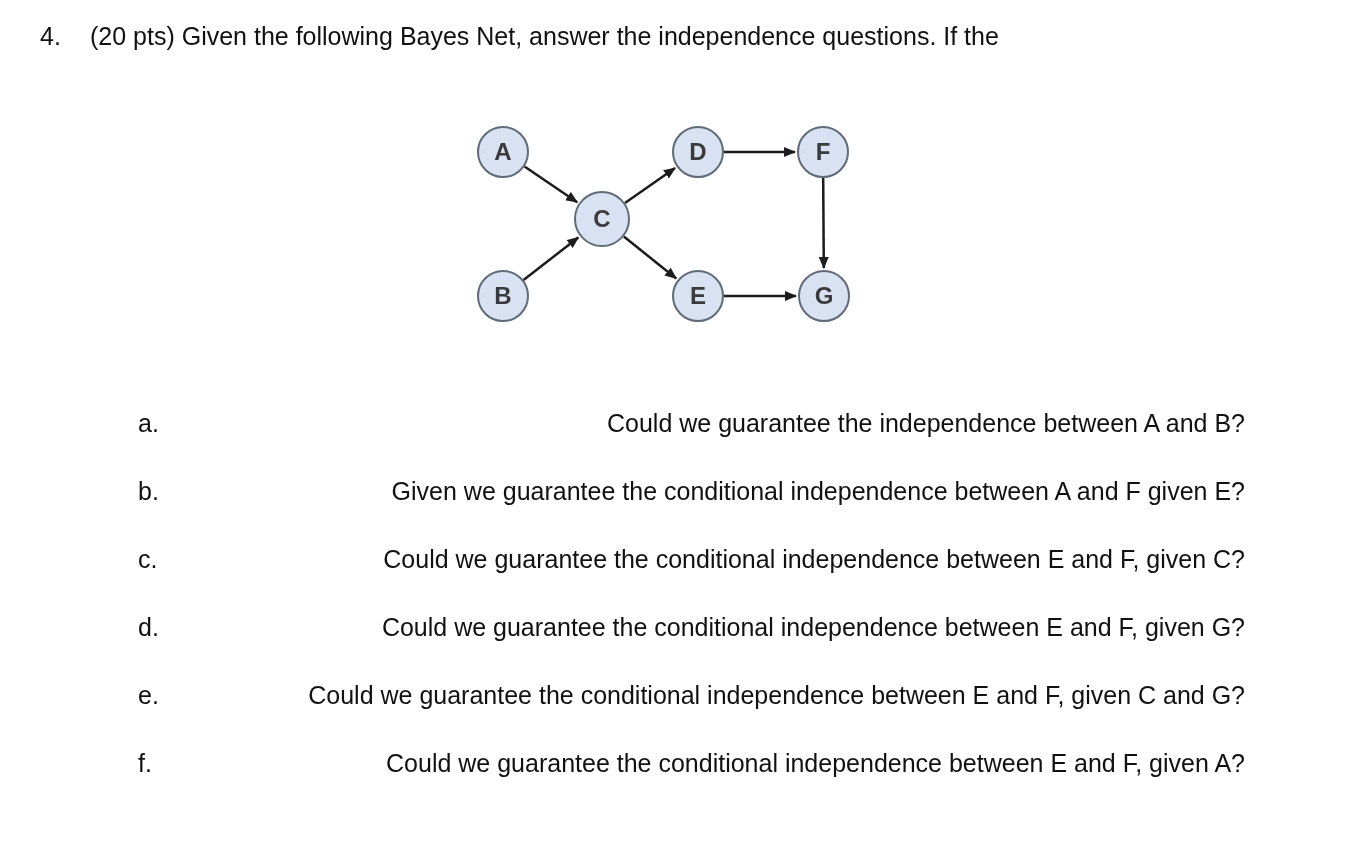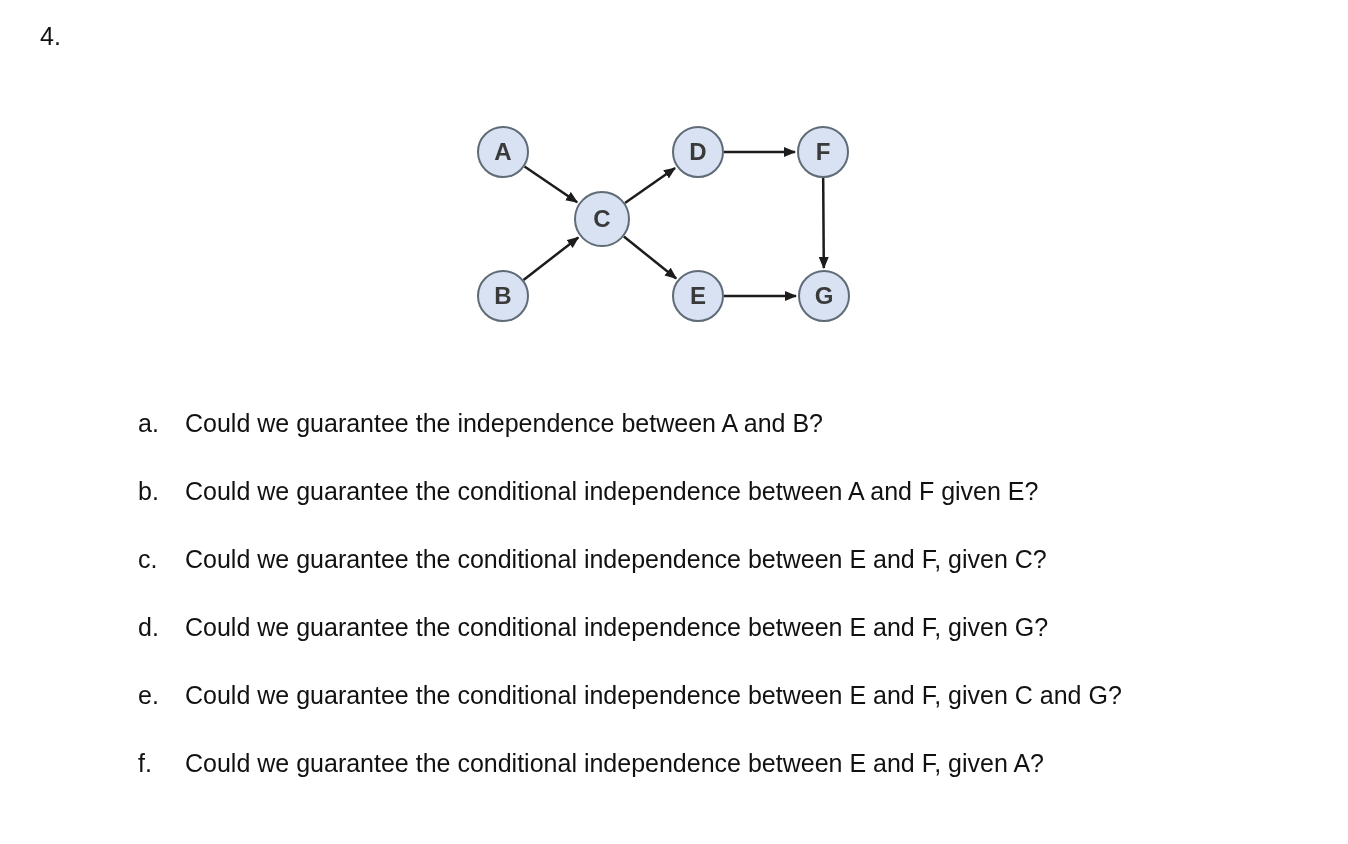--- a/index.html
+++ b/index.html
@@ -36,30 +36,31 @@
   svg.diagram .edge-line { stroke-width: 2.5px; fill: none; }
 
   
   .questions {
     position: absolute; left: 138px; top: 404px;
     width: 1107px;
     font-size: 25px; line-height: 38px;
   }
   .q-item { display: flex; margin-bottom: 30px; }
   .q-letter { flex: 0 0 47px; width: 47px; }
-  .q-text { flex: 1 1 auto; max-width: 1060px; }
+  .q-text { flex: 1 1 auto; max-width: 1060px; text-align: right; }
 </style>
 </head>
 <body>
 
 <div class="page">
 
   <div class="heading">
     <div class="qnum">4.</div>
     <div class="qlines">
+      <div>(20 pts) Given the following Bayes Net, answer the independence questions. If the</div>
     </div>
   </div>
 
   <svg class="diagram" id="bayes-svg" viewBox="0 0 1348 380" xmlns="http://www.w3.org/2000/svg">
     <defs>
       <marker id="arrowhead" markerUnits="userSpaceOnUse" markerWidth="14" markerHeight="12" refX="11" refY="5" orient="auto">
         <path id="arrowhead-path" d="M0,0 L12,5 L0,10 z" fill="#1c1c1c"></path>
       </marker>
     </defs>
     <g id="edge-layer">
@@ -103,21 +104,21 @@
       </g>
   </svg>
 
   <div class="questions">
     <div class="q-item">
       <div class="q-letter">a.</div>
       <div class="q-text">Could we guarantee the independence between A and B?</div>
     </div>
     <div class="q-item">
       <div class="q-letter">b.</div>
-      <div class="q-text">Could we guarantee the conditional independence between A and F given E?</div>
+      <div class="q-text">Given we guarantee the conditional independence between A and F given E?</div>
     </div>
     <div class="q-item">
       <div class="q-letter">c.</div>
       <div class="q-text">Could we guarantee the conditional independence between E and F, given C?</div>
     </div>
     <div class="q-item">
       <div class="q-letter">d.</div>
       <div class="q-text">Could we guarantee the conditional independence between E and F, given G?</div>
     </div>
     <div class="q-item">

